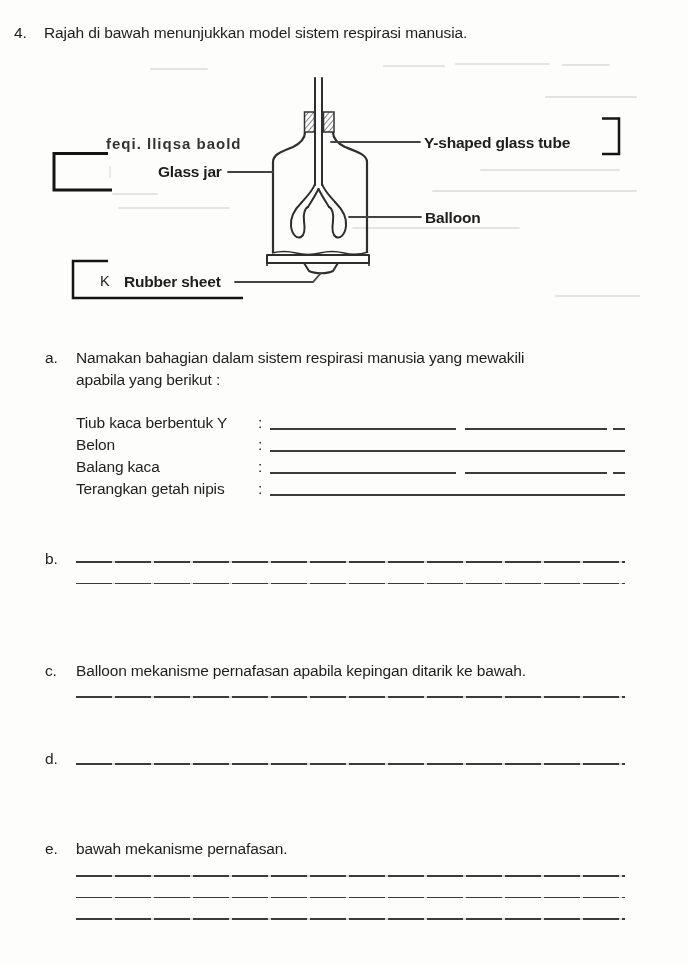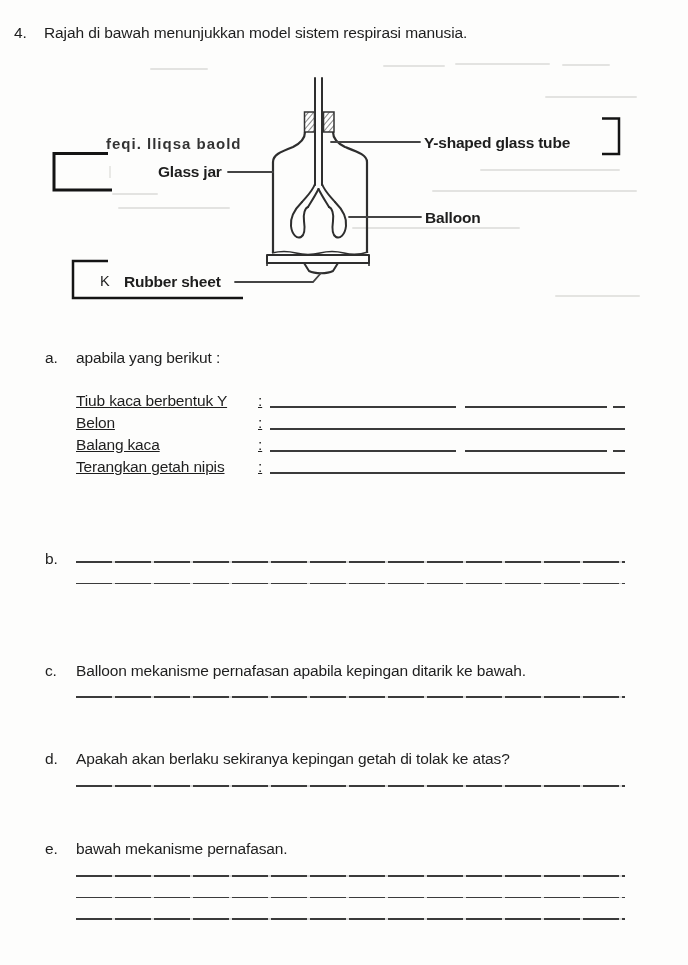--- a/index.html
+++ b/index.html
@@ -16,21 +16,21 @@
   .kmark{font-size:14.5px;font-weight:normal;}
   .ghost{font-size:15px;font-weight:bold;fill:#c6c6c2;letter-spacing:1px;opacity:.9;}
   .section{position:absolute;left:45px;display:flex;font-size:15.5px;line-height:22px;letter-spacing:-0.15px;}
   .letter{flex:0 0 31px;}
   .content{flex:1;width:549px;max-width:549px;}
   .sec-a{top:347px;}
   .sec-b{top:548px;}
   .sec-c{top:660px;}
   .sec-d{top:748px;}
   .sec-e{top:838px;}
-  .arows{margin-top:21px;text-decoration:underline;}
+  .arows{margin-top:21px;}
   .arow{display:flex;height:22px;}
   .albl{flex:0 0 182px;}
   .colon{flex:0 0 12px;}
   .seg{margin-top:16px;height:1.7px;background:#3b3b3b;}
   .seg-a{flex:0 0 186px;}
   .seg-b{flex:1;}
   .seg-end{flex:0 0 12px;}
   .gap8{flex:0 0 9px;}
   .gap6{flex:0 0 6px;}
   .rule{height:1.7px;background:repeating-linear-gradient(90deg,#3b3b3b 0 36px,rgba(59,59,59,.18) 36px 39px);}
@@ -121,20 +121,21 @@
     <text class="dlabel" x="158" y="121">Glass jar</text>
     <text class="dlabel" x="424" y="92">Y-shaped glass tube</text>
     <text class="dlabel" x="425" y="167">Balloon</text>
     <text class="dlabel" x="124" y="231">Rubber sheet</text>
     <text class="kmark" x="100" y="230">K</text>
   </svg>
 
   <div class="section sec-a">
     <span class="letter">a.</span>
     <div class="content">
+      <div>Namakan bahagian dalam sistem respirasi manusia yang mewakili</div>
       <div>apabila yang berikut :</div>
       <div class="arows">
         <div class="arow">
           <span class="albl">Tiub kaca berbentuk Y</span>
           <span class="colon">:</span>
           <span class="seg seg-a"></span>
           <span class="gap8"></span>
           <span class="seg seg-b"></span>
           <span class="gap6"></span>
           <span class="seg seg-end"></span>
@@ -174,21 +175,20 @@
     <span class="letter">c.</span>
     <div class="content">
       <div>Balloon mekanisme pernafasan apabila kepingan ditarik ke bawah.</div>
       <div class="rule mt14"></div>
     </div>
   </div>
 
   <div class="section sec-d">
     <span class="letter">d.</span>
     <div class="content">
-      <div>Apakah akan berlaku sekiranya kepingan getah di tolak ke atas?</div>
       <div class="rule mt15"></div>
     </div>
   </div>
 
   <div class="section sec-e">
     <span class="letter">e.</span>
     <div class="content">
       <div>bawah mekanisme pernafasan.</div>
       <div class="rule mt15"></div>
       <div class="rule mt20"></div>

